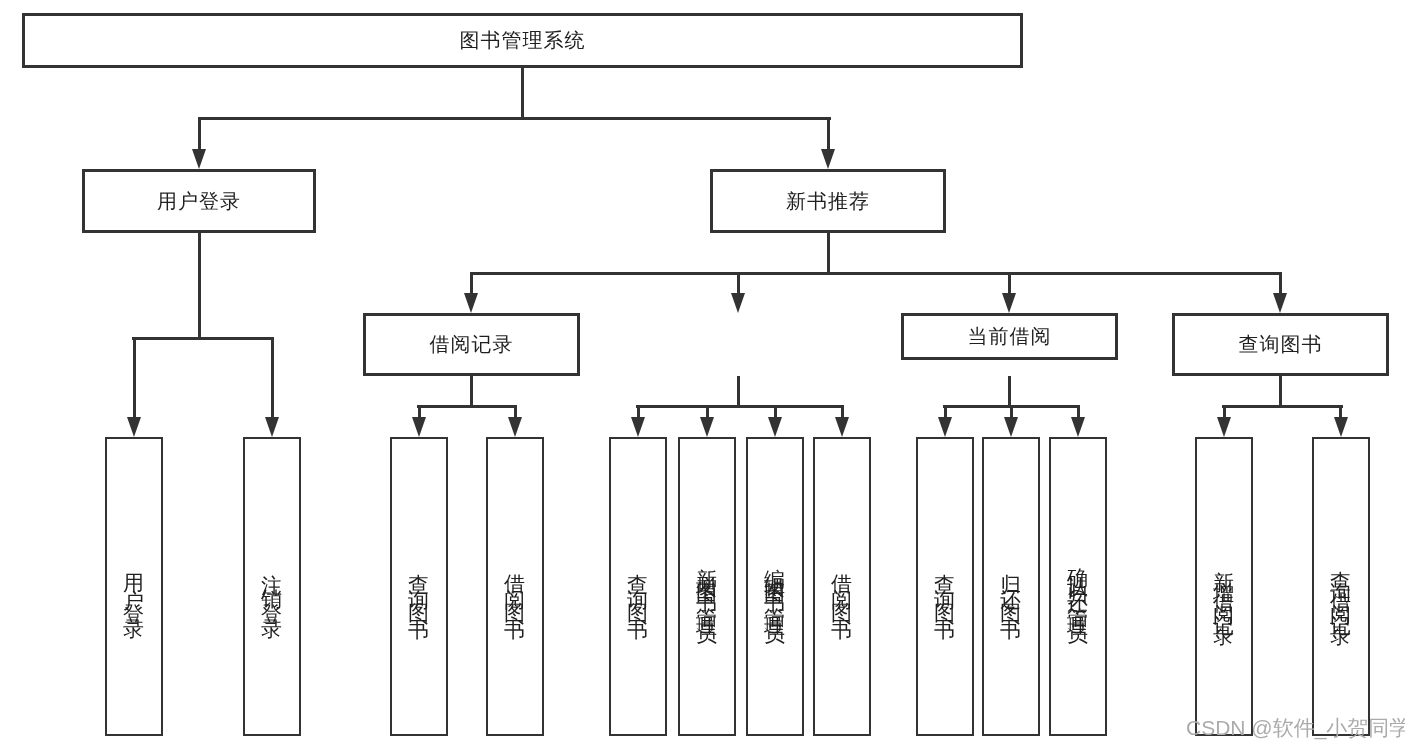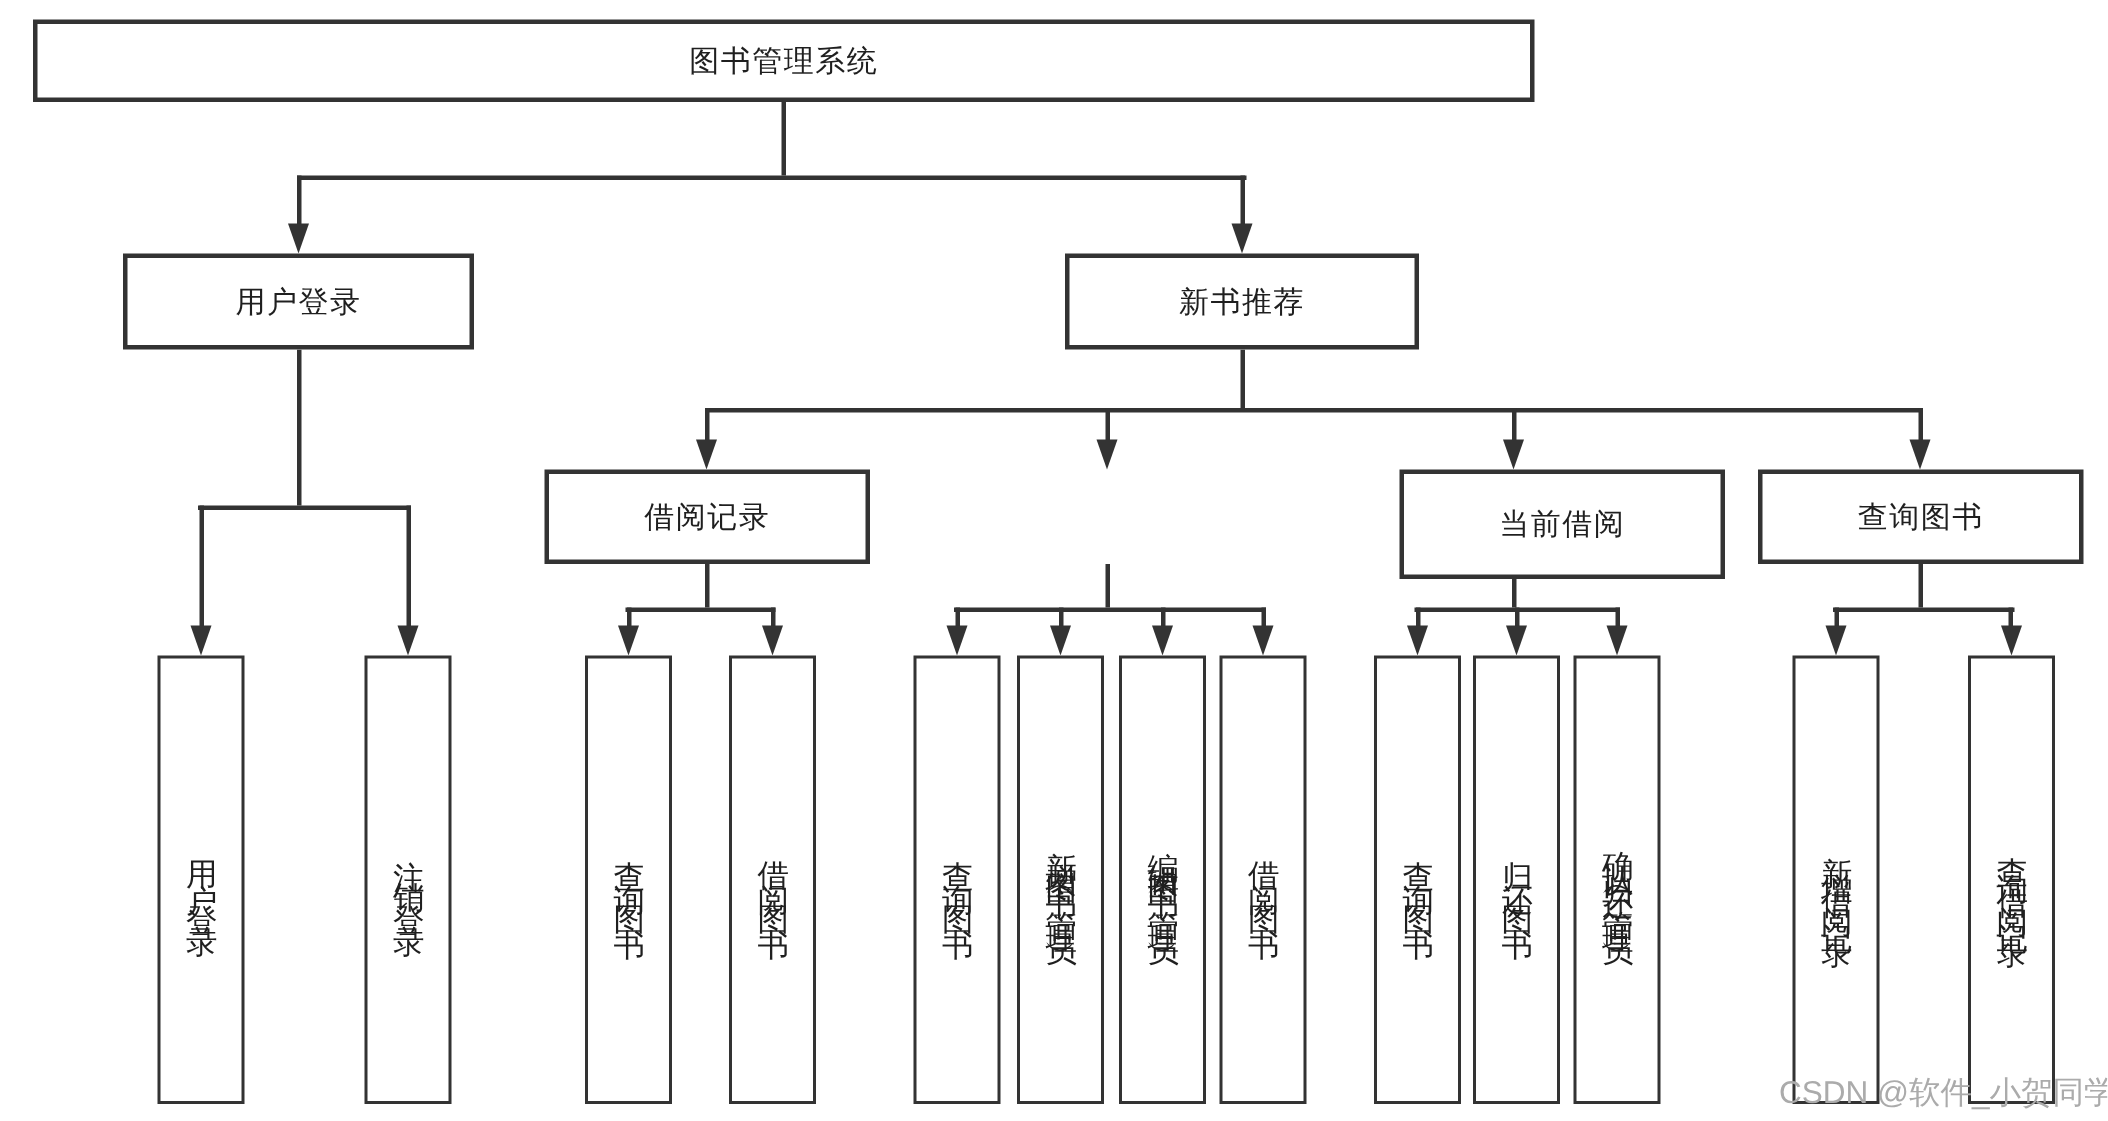--- a/index.html
+++ b/index.html
@@ -123,21 +123,21 @@
   <div class="box h" style="left:82px;top:169px;width:234px;height:64px">
     <span>用户登录</span>
   </div>
   <div class="box h" style="left:710px;top:169px;width:236px;height:64px">
     <span>新书推荐</span>
   </div>
 
   <div class="box h" style="left:363px;top:313px;width:217px;height:63px">
     <span>借阅记录</span>
   </div>
-  <div class="box h" style="left:933px;top:313px;width:217px;height:73px">
+  <div class="box h" style="left:901px;top:313px;width:217px;height:47px">
     <span>当前借阅</span>
   </div>
   <div class="box h" style="left:1172px;top:313px;width:217px;height:63px">
     <span>查询图书</span>
   </div>
 
   <div class="box v" style="left:105px;top:437px;width:58px;height:299px">
     <span class="vtext" style="letter-spacing: 15px;">用户登录</span>
   </div>
   <div class="box v" style="left:243px;top:437px;width:58px;height:299px">

